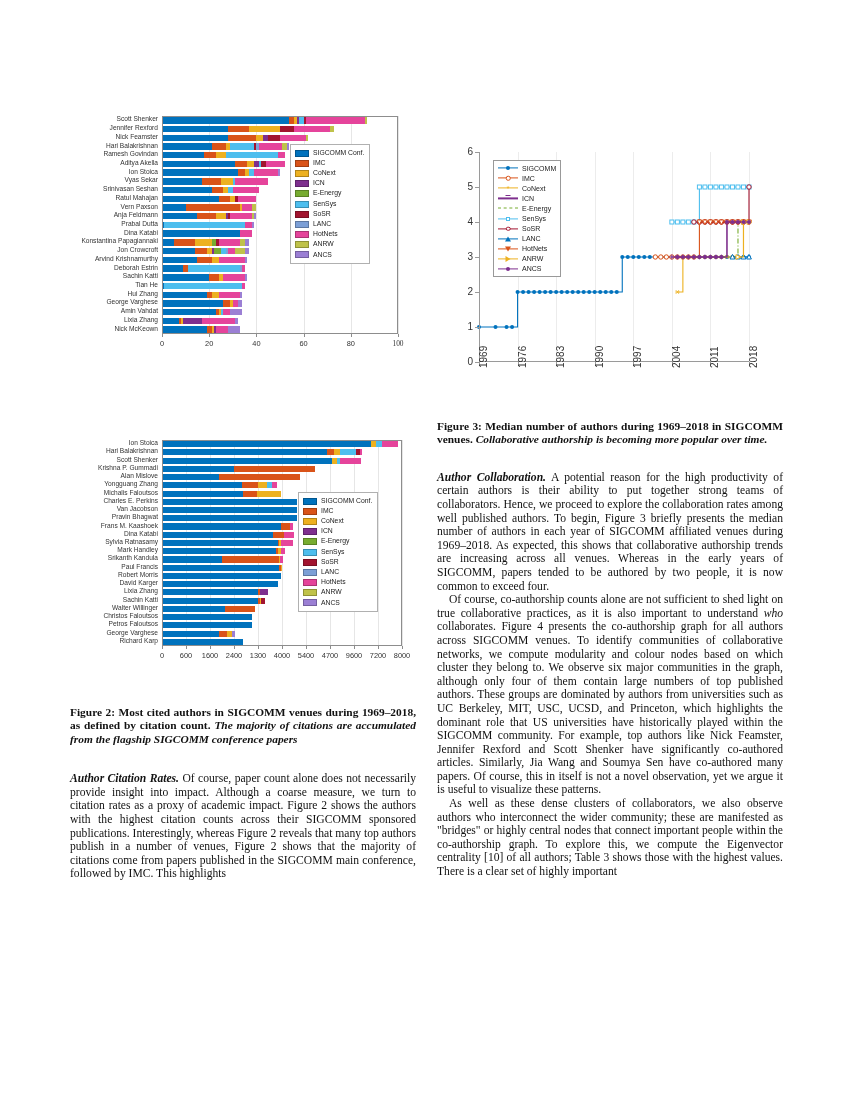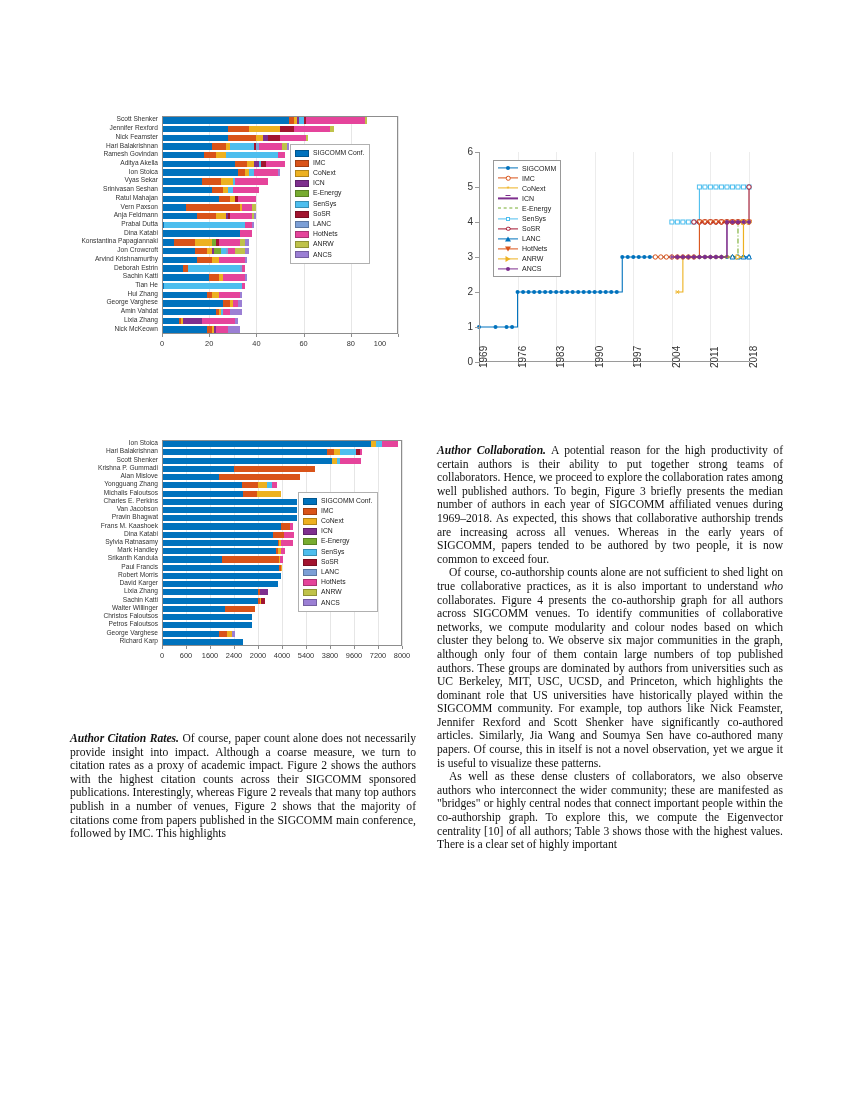--- a/index.html
+++ b/index.html
@@ -402,21 +402,21 @@
           <div class="xtick" style="left: 92px; top: 227px;">0</div>
           <div class="xtickmark" style="left: 139.2px; top: 222px;"></div>
           <div class="xtick" style="left: 139.2px; top: 227px;">20</div>
           <div class="xtickmark" style="left: 186.4px; top: 222px;"></div>
           <div class="xtick" style="left: 186.4px; top: 227px;">40</div>
           <div class="xtickmark" style="left: 233.6px; top: 222px;"></div>
           <div class="xtick" style="left: 233.6px; top: 227px;">60</div>
           <div class="xtickmark" style="left: 280.8px; top: 222px;"></div>
           <div class="xtick" style="left: 280.8px; top: 227px;">80</div>
           <div class="xtickmark" style="left: 328px; top: 222px;"></div>
-          <div class="xtick" style="left: 310px; top: 227px;">100</div>
+          <div class="xtick" style="left: 328px; top: 227px; font-family: Liberation Serif, serif;">100</div>
         </div>
       </div>
 
     <div style="height:16px"></div>
 
     <div style="height:46px"></div>
 
     <div id="fig2-host" style="position:relative;height:252px;">
         <div class="hbar-fig" style="left: 0px; top: 0px; width: 346px; height: 252px;">
           <div class="ylabel" style="left: 0px; width: 88px; top: 4.12px;">Ion Stoica</div>
@@ -623,37 +623,41 @@
           </div>
           <div class="xtickmark" style="left: 92px; top: 210px;"></div>
           <div class="xtick" style="left: 92px; top: 215px;">0</div>
           <div class="xtickmark" style="left: 116px; top: 210px;"></div>
           <div class="xtick" style="left: 116px; top: 215px;">600</div>
           <div class="xtickmark" style="left: 140px; top: 210px;"></div>
           <div class="xtick" style="left: 140px; top: 215px;">1600</div>
           <div class="xtickmark" style="left: 164px; top: 210px;"></div>
           <div class="xtick" style="left: 164px; top: 215px;">2400</div>
           <div class="xtickmark" style="left: 188px; top: 210px;"></div>
-          <div class="xtick" style="left: 188px; top: 215px;">2000</div>
+          <div class="xtick" style="left: 188px; top: 215px;">1300</div>
           <div class="xtickmark" style="left: 212px; top: 210px;"></div>
           <div class="xtick" style="left: 212px; top: 215px;">4000</div>
           <div class="xtickmark" style="left: 236px; top: 210px;"></div>
           <div class="xtick" style="left: 236px; top: 215px;">5400</div>
           <div class="xtickmark" style="left: 260px; top: 210px;"></div>
-          <div class="xtick" style="left: 260px; top: 215px;">3800</div>
+          <div class="xtick" style="left: 260px; top: 215px;">4700</div>
           <div class="xtickmark" style="left: 284px; top: 210px;"></div>
           <div class="xtick" style="left: 284px; top: 215px;">9600</div>
           <div class="xtickmark" style="left: 308px; top: 210px;"></div>
           <div class="xtick" style="left: 308px; top: 215px;">7200</div>
           <div class="xtickmark" style="left: 332px; top: 210px;"></div>
           <div class="xtick" style="left: 332px; top: 215px;">8000</div>
         </div>
       </div>
 
     <div style="height:18px"></div>
+    <div class="caption">
+      <span>Figure 2: Most cited authors in SIGCOMM venues during 1969–2018, as defined by citation count.</span>
+      <span class="em">The majority of citations are accumulated from the flagship SIGCOMM conference papers</span>
+    </div>
 
     <div style="height:26px"></div>
 
     <p class="body nobreak">
       <span class="runin">Author Citation Rates.</span><span> Of course, paper count alone does not necessarily provide insight into impact. Although a coarse measure, we turn to citation rates as a proxy of academic impact. Figure 2 shows the authors with the highest citation counts across their SIGCOMM sponsored publications. Interestingly, whereas Figure 2 reveals that many top authors publish in a number of venues, Figure 2 shows that the majority of citations come from papers published in the SIGCOMM main conference, followed by IMC. This highlights</span>
     </p>
   </div>
 
   <div class="col col-right">
 
@@ -963,20 +967,24 @@
           <div style="position: absolute; left: 234.857px; top: 226px; width: 1px; height: 4px; background: rgb(154, 154, 154);"></div>
           <div style="position: absolute; left: 234.857px; top: 232px; font-family: &quot;Liberation Sans&quot;, sans-serif; font-size: 10px; color: rgb(51, 51, 51); line-height: 10px; white-space: nowrap; transform: rotate(-90deg); transform-origin: left top;">2004</div>
           <div style="position: absolute; left: 273.429px; top: 226px; width: 1px; height: 4px; background: rgb(154, 154, 154);"></div>
           <div style="position: absolute; left: 273.429px; top: 232px; font-family: &quot;Liberation Sans&quot;, sans-serif; font-size: 10px; color: rgb(51, 51, 51); line-height: 10px; white-space: nowrap; transform: rotate(-90deg); transform-origin: left top;">2011</div>
           <div style="position: absolute; left: 312px; top: 226px; width: 1px; height: 4px; background: rgb(154, 154, 154);"></div>
           <div style="position: absolute; left: 312px; top: 232px; font-family: &quot;Liberation Sans&quot;, sans-serif; font-size: 10px; color: rgb(51, 51, 51); line-height: 10px; white-space: nowrap; transform: rotate(-90deg); transform-origin: left top;">2018</div>
         </div>
       </div>
 
     <div style="height:16px"></div>
+    <div class="caption">
+      <span>Figure 3: Median number of authors during 1969–2018 in SIGCOMM venues.</span>
+      <span class="em">Collaborative authorship is becoming more popular over time.</span>
+    </div>
 
     <div style="height:24px"></div>
 
     <p class="body nobreak">
       <span class="runin">Author Collaboration.</span><span> A potential reason for the high productivity of certain authors is their ability to put together strong teams of collaborators. Hence, we proceed to explore the collaboration rates among well published authors. To begin, Figure 3 briefly presents the median number of authors in each year of SIGCOMM affiliated venues during 1969–2018. As expected, this shows that collaborative authorship trends are increasing across all venues. Whereas in the early years of SIGCOMM, papers tended to be authored by two people, it is now common to exceed four.</span>
     </p>
 
     <p class="body">
       <span>Of course, co-authorship counts alone are not sufficient to shed light on true collaborative practices, as it is also important to understand </span><span class="it">who</span><span> collaborates. Figure 4 presents the co-authorship graph for all authors across SIGCOMM venues. To identify communities of collaborative networks, we compute modularity and colour nodes based on which cluster they belong to. We observe six major communities in the graph, although only four of them contain large numbers of top published authors. These groups are dominated by authors from universities such as UC Berkeley, MIT, USC, UCSD, and Princeton, which highlights the dominant role that US universities have historically played within the SIGCOMM community. For example, top authors like Nick Feamster, Jennifer Rexford and Scott Shenker have significantly co-authored articles. Similarly, Jia Wang and Soumya Sen have co-authored many papers. Of course, this in itself is not a novel observation, yet we argue it is useful to visualize these patterns.</span>
     </p>

